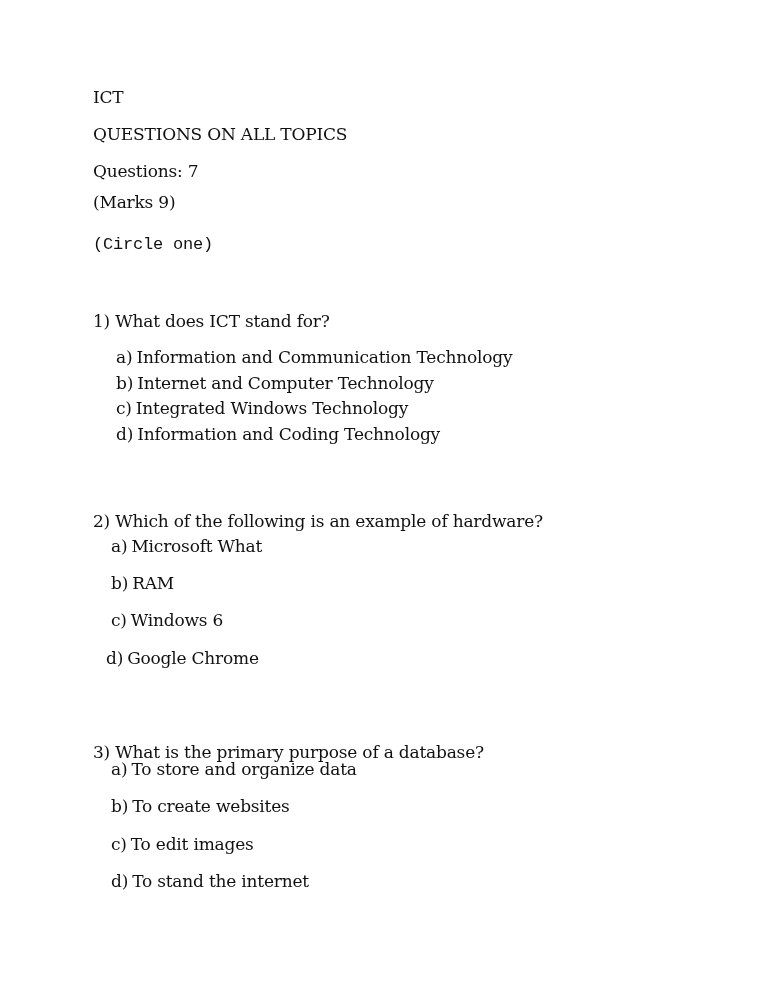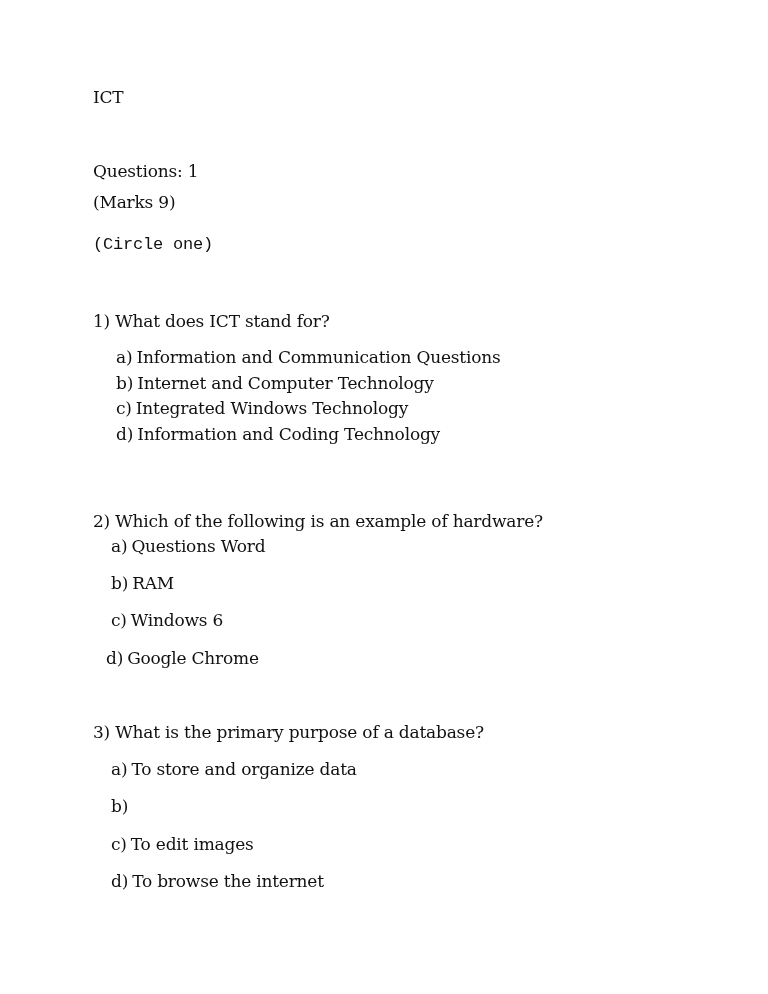--- a/index.html
+++ b/index.html
@@ -17,76 +17,78 @@
   .opt { display: flex; }
   .opt .letter { display: inline-block; }
   .opt .text { display: inline-block; margin-left: 4px; }
 </style>
 </head>
 <body>
 
 <div class="page">
 
   <div class="line" style="left:93px; top:87px;">ICT</div>
-  <div class="line" style="left:93px; top:161px;">Questions: 1</div>
+  <div class="line" style="left:93px; top:124px;">QUESTIONS ON ALL TOPICS</div>
+  <div class="line" style="left:93px; top:161px;">Questions: 7</div>
   <div class="line" style="left:93px; top:192px;">(Marks 9)</div>
   <div class="line" style="left:93px; top:235px;font-family:Liberation Mono, monospace;">(Circle one)</div>
 
   <div>
     <div class="line" style="left:93px; top:311px;">1) What does ICT stand for?</div>
     <div class="line opt" style="left:116px; top:347px;">
       <span class="letter">a)</span>
-      <span class="text">Information and Communication Questions</span>
+      <span class="text">Information and Communication Technology</span>
     </div>
     <div class="line opt" style="left:116px; top:373px;">
       <span class="letter">b)</span>
       <span class="text">Internet and Computer Technology</span>
     </div>
     <div class="line opt" style="left:116px; top:398px;">
       <span class="letter">c)</span>
       <span class="text">Integrated Windows Technology</span>
     </div>
     <div class="line opt" style="left:116px; top:424px;">
       <span class="letter">d)</span>
       <span class="text">Information and Coding Technology</span>
     </div>
   </div>
 
   <div>
     <div class="line" style="left:93px; top:498px;margin-top:13px;">2) Which of the following is an example of hardware?</div>
     <div class="line opt" style="left:111px; top:536px;">
       <span class="letter">a)</span>
-      <span class="text">Questions Word</span>
+      <span class="text">Microsoft What</span>
     </div>
     <div class="line opt" style="left:111px; top:573px;">
       <span class="letter">b)</span>
       <span class="text">RAM</span>
     </div>
     <div class="line opt" style="left:111px; top:610px;">
       <span class="letter">c)</span>
       <span class="text">Windows 6</span>
     </div>
     <div class="line opt" style="left:106px; top:648px;">
       <span class="letter">d)</span>
       <span class="text">Google Chrome</span>
     </div>
   </div>
 
   <div>
-    <div class="line" style="left:93px; top:722px;">3) What is the primary purpose of a database?</div>
+    <div class="line" style="left:93px; top:742px;">3) What is the primary purpose of a database?</div>
     <div class="line opt" style="left:111px; top:759px;">
       <span class="letter">a)</span>
       <span class="text">To store and organize data</span>
     </div>
     <div class="line opt" style="left:111px; top:796px;">
       <span class="letter">b)</span>
+      <span class="text">To create websites</span>
     </div>
     <div class="line opt" style="left:111px; top:834px;">
       <span class="letter">c)</span>
       <span class="text">To edit images</span>
     </div>
     <div class="line opt" style="left:111px; top:871px;">
       <span class="letter">d)</span>
-      <span class="text">To browse the internet</span>
+      <span class="text">To stand the internet</span>
     </div>
   </div>
 
 </div>
 
 </body></html>

